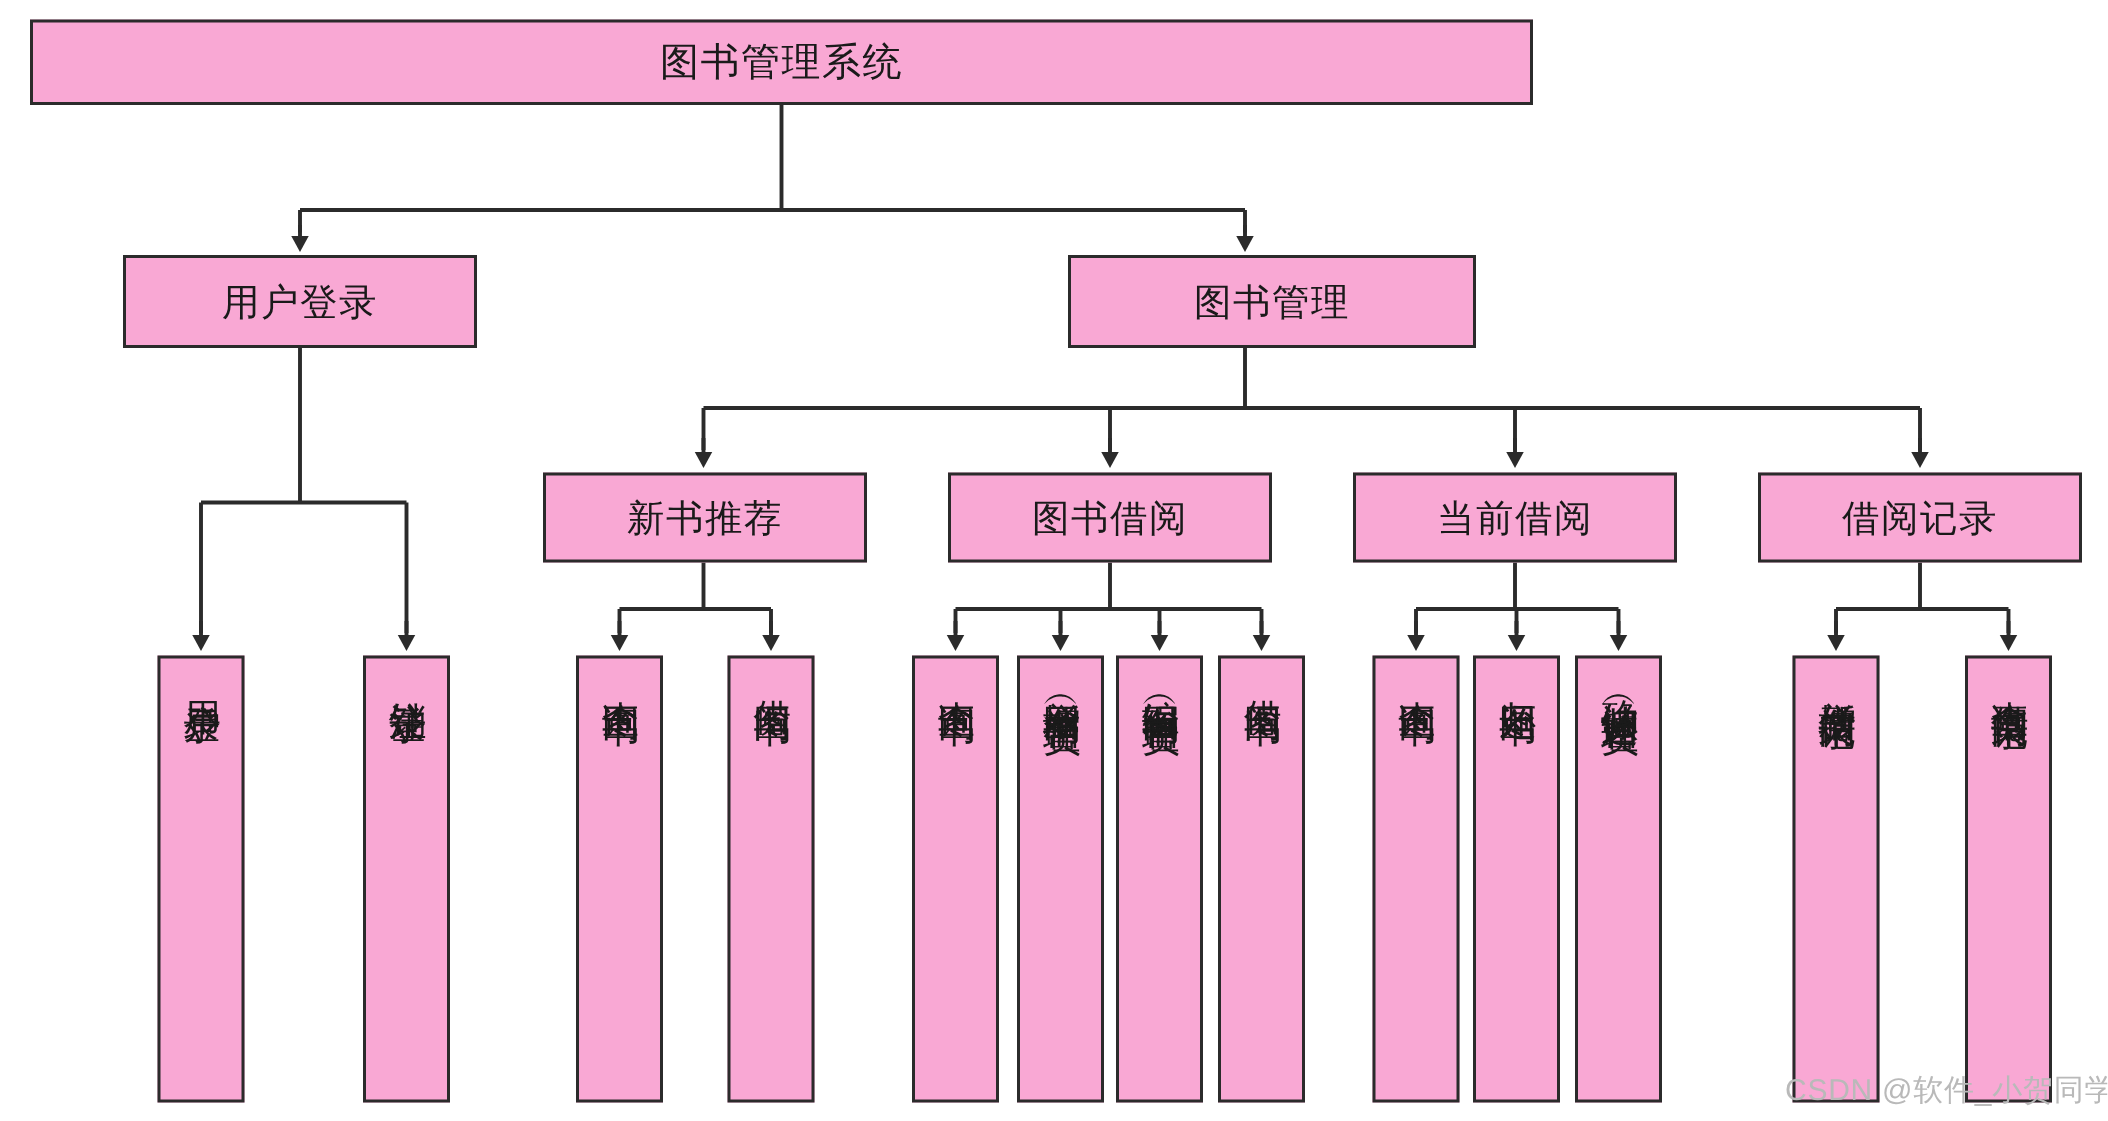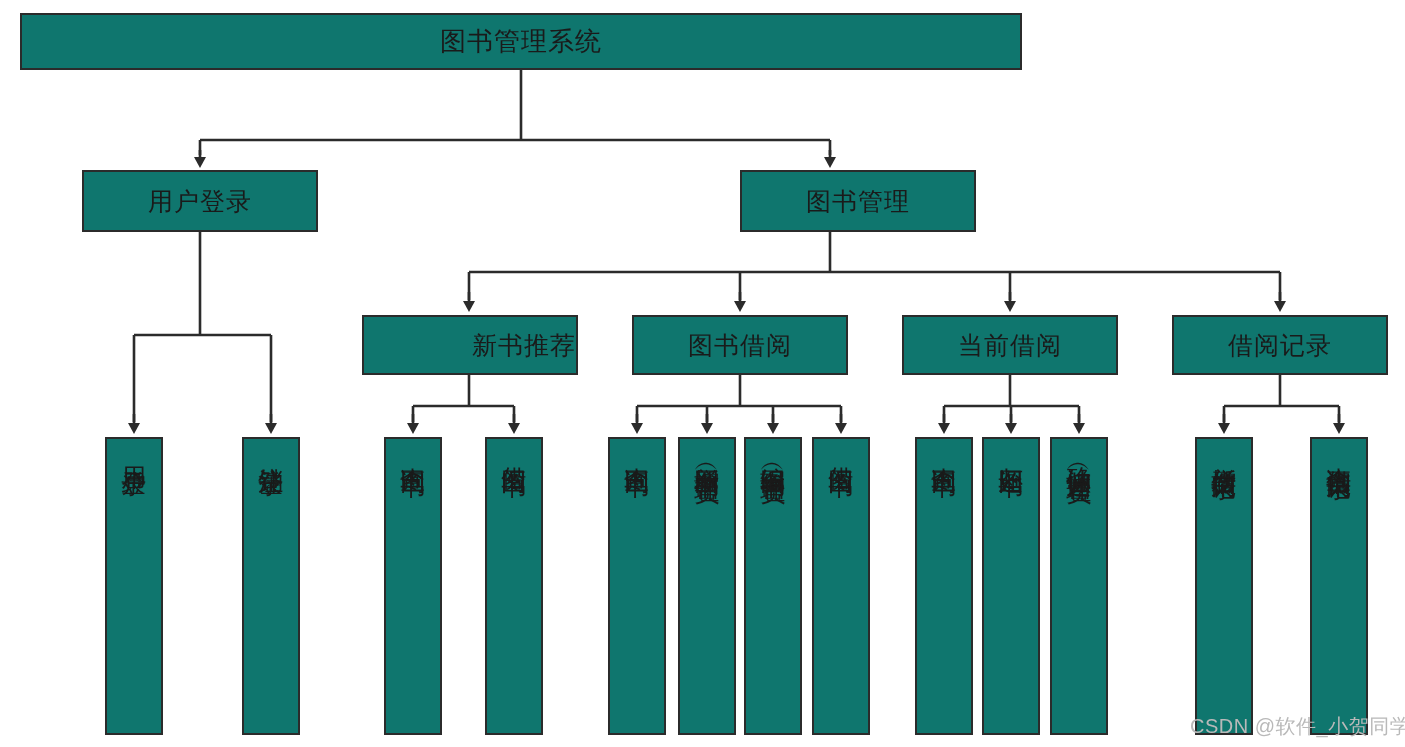--- a/index.html
+++ b/index.html
@@ -22,21 +22,21 @@
     position: absolute;
     left: 0;
     top: 0;
     width: 1405px;
     height: 747px;
     pointer-events: none;
   }
   .node {
     position: absolute;
     box-sizing: border-box;
-    background: #0f766e;
+    background: #f9a8d4;
     border: 2.5px solid #2b2b2b;
     display: flex;
     align-items: center;
     justify-content: center;
     color: #1a1a1a;
   }
   .node.horiz {
     font-size: 25px;
     letter-spacing: 1px;
   }
@@ -146,25 +146,25 @@
     </g>
   </svg>
 
   <div class="node horiz root" style="left:20px; top:13px; width:1002px; height:57px;">
     <span>图书管理系统</span>
   </div>
 
   <div class="node horiz" style="left:82px; top:170px; width:236px; height:62px;">
     <span>用户登录</span>
   </div>
-  <div class="node horiz" style="left:740px; top:170px; width:236px; height:62px;">
+  <div class="node horiz" style="left:712px; top:170px; width:272px; height:62px;">
     <span>图书管理</span>
   </div>
 
-  <div class="node horiz" style="left:362px; top:315px; width:216px; height:60px;justify-content:flex-end;">
+  <div class="node horiz" style="left:362px; top:315px; width:216px; height:60px;">
     <span>新书推荐</span>
   </div>
   <div class="node horiz" style="left:632px; top:315px; width:216px; height:60px;justify-content:center;">
     <span>图书借阅</span>
   </div>
   <div class="node horiz" style="left:1172px; top:315px; width:216px; height:60px;">
     <span>借阅记录</span>
   </div>
   <div class="node horiz" style="left:902px; top:315px; width:216px; height:60px;">
     <span>当前借阅</span>

